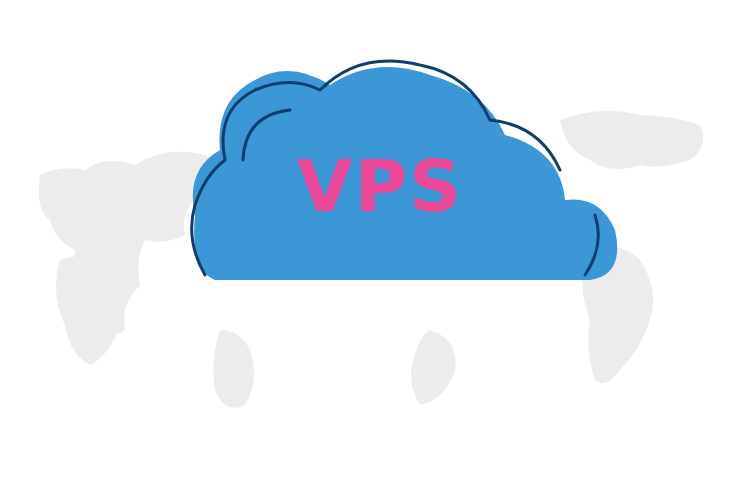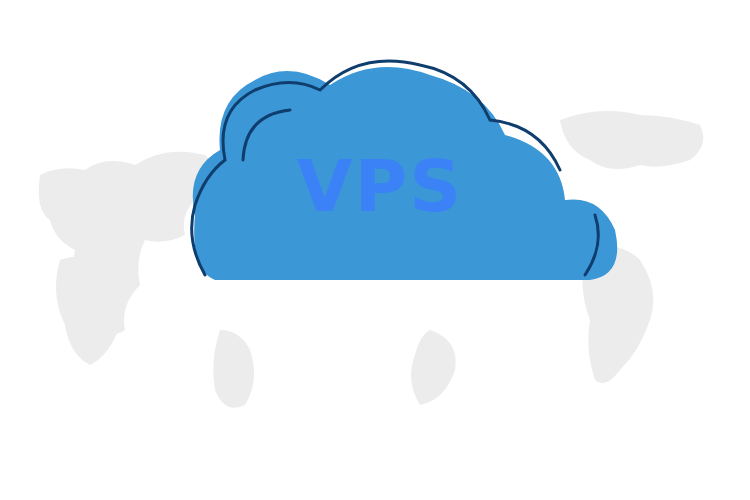--- a/index.html
+++ b/index.html
@@ -1,20 +1,20 @@
 <!DOCTYPE html>
 <html><head>
   <meta charset="utf-8">
   <style>
     html, body { margin: 0; padding: 0; background: #ffffff; }
     body { width: 750px; height: 500px; overflow: hidden; position: relative; font-family: "Liberation Sans", sans-serif; }
     #stage { position: absolute; left: 0; top: 0; width: 750px; height: 500px; }
     .vps-title {
       position: absolute; left: 270px; top: 146px; width: 220px; text-align: center;
-      font-family: "DejaVu Sans", sans-serif; font-weight: bold; font-size: 72px; color: #3b82f6;
+      font-family: "DejaVu Sans", sans-serif; font-weight: bold; font-size: 72px; color: #ec4899;
       letter-spacing: 2px; line-height: 80px;
     }
   </style>
 </head>
 <body>
 
 <div id="stage">
 <svg width="750" height="500" viewBox="0 0 750 500" xmlns="http://www.w3.org/2000/svg">
 
   <g fill="#ececec">

